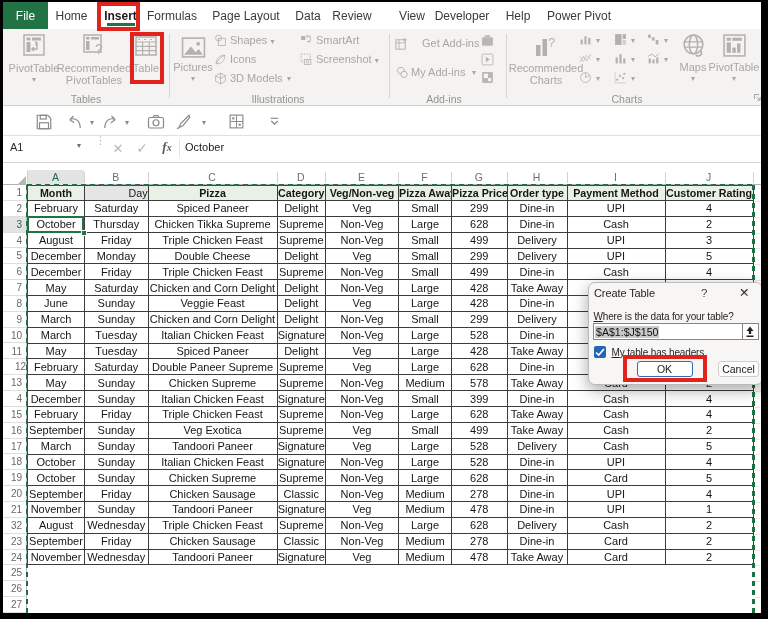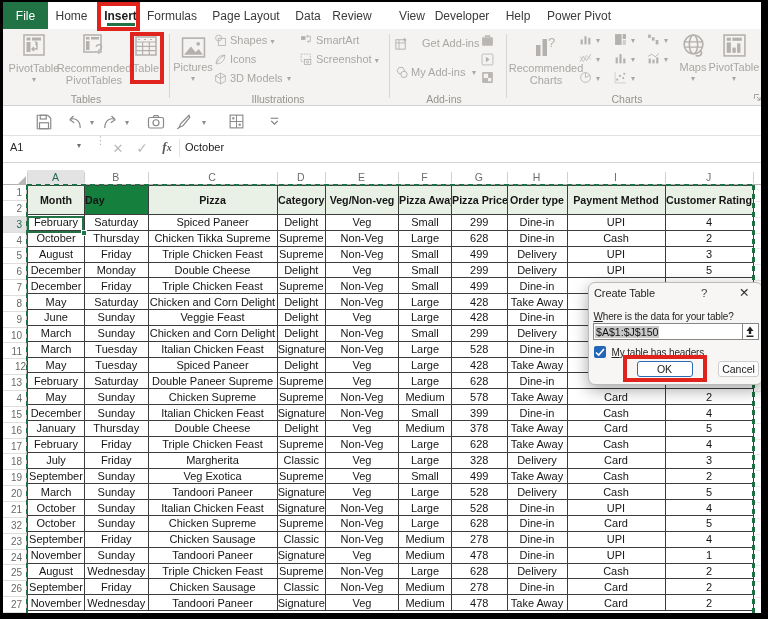--- a/index.html
+++ b/index.html
@@ -321,23 +321,23 @@
       <col style="width:129px">
       <col style="width:48.5px">
       <col style="width:73px">
       <col style="width:53px">
       <col style="width:55.5px">
       <col style="width:60px">
       <col style="width:98px">
       <col style="width:88px">
     </colgroup>
     <tbody>
-      <tr style="height:29px;">
+      <tr style="height:15px;">
         <td style="border:1px solid #3c3c3c;padding:0;text-align:center;overflow:hidden;white-space:nowrap;background:#e9f1e6;font-weight:bold;font-size:10.7px;">Month</td>
-        <td style="border:1px solid #3c3c3c;padding:0;text-align:left;overflow:hidden;white-space:nowrap;background:#15803d;font-weight:bold;font-size:10.7px;">Day</td>
+        <td style="border:1px solid #3c3c3c;padding:0;text-align:right;overflow:hidden;white-space:nowrap;background:#e5e5e5;font-weight:normal;font-size:10.7px;">Day</td>
         <td style="border:1px solid #3c3c3c;padding:0;text-align:center;overflow:hidden;white-space:nowrap;background:#e9f1e6;font-weight:bold;font-size:10.7px;">Pizza</td>
         <td style="border:1px solid #3c3c3c;padding:0;text-align:center;overflow:hidden;white-space:nowrap;background:#e9f1e6;font-weight:bold;font-size:10.7px;">Category</td>
         <td style="border:1px solid #3c3c3c;padding:0;text-align:center;overflow:hidden;white-space:nowrap;background:#e9f1e6;font-weight:bold;font-size:10.7px;">Veg/Non-veg</td>
         <td style="border:1px solid #3c3c3c;padding:0;text-align:center;overflow:hidden;white-space:nowrap;background:#e9f1e6;font-weight:bold;font-size:10.7px;">Pizza Away</td>
         <td style="border:1px solid #3c3c3c;padding:0;text-align:center;overflow:hidden;white-space:nowrap;background:#e9f1e6;font-weight:bold;font-size:10.7px;">Pizza Price</td>
         <td style="border:1px solid #3c3c3c;padding:0;text-align:center;overflow:hidden;white-space:nowrap;background:#e9f1e6;font-weight:bold;font-size:10.7px;">Order type</td>
         <td style="border:1px solid #3c3c3c;padding:0;text-align:center;overflow:hidden;white-space:nowrap;background:#e9f1e6;font-weight:bold;font-size:10.7px;">Payment Method</td>
         <td style="border:1px solid #3c3c3c;padding:0;text-align:center;overflow:hidden;white-space:nowrap;background:#e9f1e6;font-weight:bold;font-size:10.7px;">Customer Rating</td>
       </tr>
       <tr style="height:15.85px;">
@@ -490,54 +490,30 @@
         <td style="border:1px solid #3c3c3c;padding:0;text-align:center;overflow:hidden;white-space:nowrap;">Italian Chicken Feast</td>
         <td style="border:1px solid #3c3c3c;padding:0;text-align:center;overflow:hidden;white-space:nowrap;">Signature</td>
         <td style="border:1px solid #3c3c3c;padding:0;text-align:center;overflow:hidden;white-space:nowrap;">Non-Veg</td>
         <td style="border:1px solid #3c3c3c;padding:0;text-align:center;overflow:hidden;white-space:nowrap;">Small</td>
         <td style="border:1px solid #3c3c3c;padding:0;text-align:center;overflow:hidden;white-space:nowrap;">399</td>
         <td style="border:1px solid #3c3c3c;padding:0;text-align:center;overflow:hidden;white-space:nowrap;border-left:1px dashed #a8a8a8;">Dine-in</td>
         <td style="border:1px solid #3c3c3c;padding:0;text-align:center;overflow:hidden;white-space:nowrap;">Cash</td>
         <td style="border:1px solid #3c3c3c;padding:0;text-align:center;overflow:hidden;white-space:nowrap;">4</td>
       </tr>
       <tr style="height:15.85px;">
-        <td style="border:1px solid #3c3c3c;padding:0;text-align:center;overflow:hidden;white-space:nowrap;">January</td>
-        <td style="border:1px solid #3c3c3c;padding:0;text-align:center;overflow:hidden;white-space:nowrap;">Thursday</td>
-        <td style="border:1px solid #3c3c3c;padding:0;text-align:center;overflow:hidden;white-space:nowrap;">Double Cheese</td>
-        <td style="border:1px solid #3c3c3c;padding:0;text-align:center;overflow:hidden;white-space:nowrap;">Delight</td>
-        <td style="border:1px solid #3c3c3c;padding:0;text-align:center;overflow:hidden;white-space:nowrap;">Veg</td>
-        <td style="border:1px solid #3c3c3c;padding:0;text-align:center;overflow:hidden;white-space:nowrap;">Medium</td>
-        <td style="border:1px solid #3c3c3c;padding:0;text-align:center;overflow:hidden;white-space:nowrap;">378</td>
-        <td style="border:1px solid #3c3c3c;padding:0;text-align:center;overflow:hidden;white-space:nowrap;border-left:1px dashed #a8a8a8;">Take Away</td>
-        <td style="border:1px solid #3c3c3c;padding:0;text-align:center;overflow:hidden;white-space:nowrap;">Card</td>
-        <td style="border:1px solid #3c3c3c;padding:0;text-align:center;overflow:hidden;white-space:nowrap;">5</td>
-      </tr>
-      <tr style="height:15.85px;">
         <td style="border:1px solid #3c3c3c;padding:0;text-align:center;overflow:hidden;white-space:nowrap;">February</td>
         <td style="border:1px solid #3c3c3c;padding:0;text-align:center;overflow:hidden;white-space:nowrap;">Friday</td>
         <td style="border:1px solid #3c3c3c;padding:0;text-align:center;overflow:hidden;white-space:nowrap;">Triple Chicken Feast</td>
         <td style="border:1px solid #3c3c3c;padding:0;text-align:center;overflow:hidden;white-space:nowrap;">Supreme</td>
         <td style="border:1px solid #3c3c3c;padding:0;text-align:center;overflow:hidden;white-space:nowrap;">Non-Veg</td>
         <td style="border:1px solid #3c3c3c;padding:0;text-align:center;overflow:hidden;white-space:nowrap;">Large</td>
         <td style="border:1px solid #3c3c3c;padding:0;text-align:center;overflow:hidden;white-space:nowrap;">628</td>
         <td style="border:1px solid #3c3c3c;padding:0;text-align:center;overflow:hidden;white-space:nowrap;border-left:1px dashed #a8a8a8;">Take Away</td>
         <td style="border:1px solid #3c3c3c;padding:0;text-align:center;overflow:hidden;white-space:nowrap;">Cash</td>
         <td style="border:1px solid #3c3c3c;padding:0;text-align:center;overflow:hidden;white-space:nowrap;">4</td>
-      </tr>
-      <tr style="height:15.85px;">
-        <td style="border:1px solid #3c3c3c;padding:0;text-align:center;overflow:hidden;white-space:nowrap;">July</td>
-        <td style="border:1px solid #3c3c3c;padding:0;text-align:center;overflow:hidden;white-space:nowrap;">Friday</td>
-        <td style="border:1px solid #3c3c3c;padding:0;text-align:center;overflow:hidden;white-space:nowrap;">Margherita</td>
-        <td style="border:1px solid #3c3c3c;padding:0;text-align:center;overflow:hidden;white-space:nowrap;">Classic</td>
-        <td style="border:1px solid #3c3c3c;padding:0;text-align:center;overflow:hidden;white-space:nowrap;">Veg</td>
-        <td style="border:1px solid #3c3c3c;padding:0;text-align:center;overflow:hidden;white-space:nowrap;">Large</td>
-        <td style="border:1px solid #3c3c3c;padding:0;text-align:center;overflow:hidden;white-space:nowrap;">328</td>
-        <td style="border:1px solid #3c3c3c;padding:0;text-align:center;overflow:hidden;white-space:nowrap;border-left:1px dashed #a8a8a8;">Delivery</td>
-        <td style="border:1px solid #3c3c3c;padding:0;text-align:center;overflow:hidden;white-space:nowrap;">Card</td>
-        <td style="border:1px solid #3c3c3c;padding:0;text-align:center;overflow:hidden;white-space:nowrap;">3</td>
       </tr>
       <tr style="height:15.85px;">
         <td style="border:1px solid #3c3c3c;padding:0;text-align:center;overflow:hidden;white-space:nowrap;">September</td>
         <td style="border:1px solid #3c3c3c;padding:0;text-align:center;overflow:hidden;white-space:nowrap;">Sunday</td>
         <td style="border:1px solid #3c3c3c;padding:0;text-align:center;overflow:hidden;white-space:nowrap;">Veg Exotica</td>
         <td style="border:1px solid #3c3c3c;padding:0;text-align:center;overflow:hidden;white-space:nowrap;">Supreme</td>
         <td style="border:1px solid #3c3c3c;padding:0;text-align:center;overflow:hidden;white-space:nowrap;">Veg</td>
         <td style="border:1px solid #3c3c3c;padding:0;text-align:center;overflow:hidden;white-space:nowrap;">Small</td>
         <td style="border:1px solid #3c3c3c;padding:0;text-align:center;overflow:hidden;white-space:nowrap;">499</td>
         <td style="border:1px solid #3c3c3c;padding:0;text-align:center;overflow:hidden;white-space:nowrap;border-left:1px dashed #a8a8a8;">Take Away</td>

